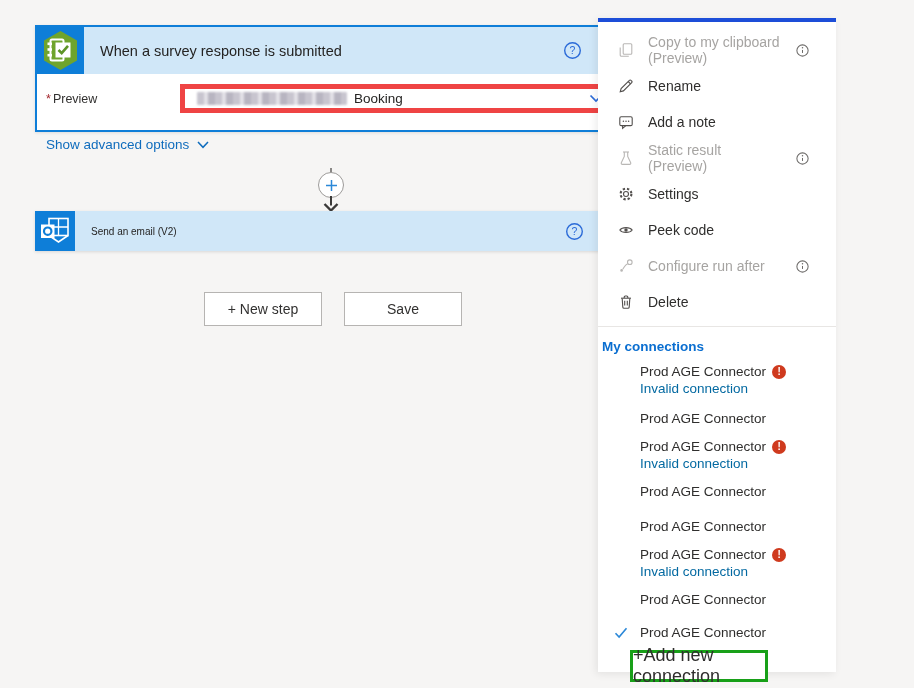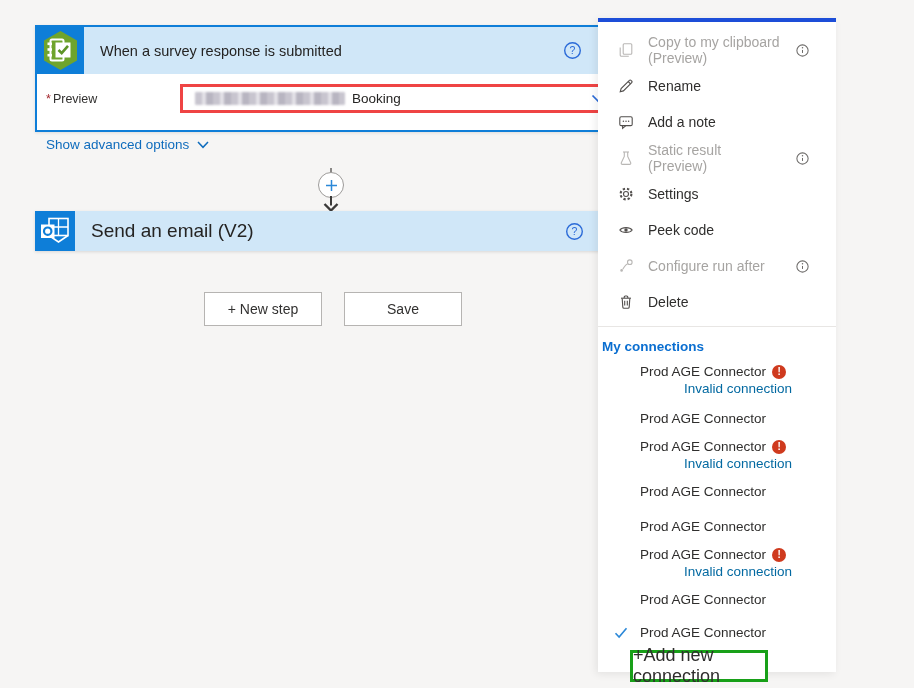--- a/index.html
+++ b/index.html
@@ -26,21 +26,21 @@
   .header-actions { display:flex; align-items:center; gap:18px; padding-right:16px; }
   .help-circle { display:flex; }
   .ellipsis { display:flex; gap:4px; cursor:pointer; }
   .ellipsis i { width:3px; height:3px; border-radius:50%; background:#1b1a19; }
 
   .card-body { padding:9px 8px 0 8px; }
   .field-row { display:flex; align-items:center; margin-top:1px; }
   .field-label { flex:0 0 135px; padding-left:1px; font-size:12.5px; color:#323130; }
   .req { color:#a4262c; margin-right:2px; font-size:12.5px; }
   .dropdown {
-    flex:0 0 440px; height:29px; border:3px solid #ef4444; background:#fff;
+    flex:0 0 440px; height:29px; border:5px solid #ef4444; background:#fff;
     display:flex; align-items:center; padding:0 12px; cursor:pointer;
   }
   .redacted {
     width:150px; height:13px; margin-right:7px; border-radius:1px;
     background:repeating-linear-gradient(90deg,#c8c5cf 0 7px,#e3e1e7 7px 11px,#b8b5c1 11px 18px);
     filter:blur(1.3px);
   }
   .dd-value { font-size:13.5px; color:#252423; }
   .dd-chev { margin-left:auto; display:flex; }
   .advanced-link {
@@ -56,21 +56,21 @@
     cursor:pointer;
   }
   .conn-arrow { position:absolute; left:321px; top:196px; }
 
   
   .email-card {
     position:absolute; left:35px; top:211px; width:600px; height:40px;
     display:flex; background:#d0e7f8; box-shadow:0 1px 3px rgba(0,0,0,.12);
   }
   .email-card .icon-tile40 { flex:0 0 40px; height:40px; background:#0e7ed8; }
-  .email-card .card-title { font-size:19px; }
+  .email-card .card-title { font-size:10px; }
 
   
   .btn {
     position:absolute; top:292px; width:118px; height:34px; background:#fff;
     border:1px solid #b6b4b2; font-size:14px; color:#323130;
     display:flex; align-items:center; justify-content:center; cursor:pointer;
     font-family:"Liberation Sans", sans-serif;
   }
   .btn-new { left:204px; }
   .btn-save { left:344px; }
@@ -86,21 +86,21 @@
     height:36px; display:flex; align-items:center; gap:14px; padding:0 26px 0 20px;
     font-size:14px; color:#2f2e2d; cursor:pointer; position:relative;
   }
   .menu-item .mi-icon { display:flex; color:#524f4d; }
   .menu-item.disabled { color:#a6a4a2; cursor:default; }
   .menu-item.disabled .mi-icon { color:#b9b7b5; }
   .mi-info { margin-left:auto; display:flex; color:#6b6967; cursor:pointer; }
   .menu-divider { height:1px; background:#e8e6e4; margin:6px 0 6px 0; }
   .conn-header { padding:6px 0 0 4px; font-size:13.5px; font-weight:bold; color:#0a6ed0; }
 
-  .conn-row { position:relative; padding-left:42px; font-size:13.5px; line-height:16px;text-align:center; }
+  .conn-row { position:relative; padding-left:42px; font-size:13.5px; line-height:16px; }
   .conn-name { display:flex; align-items:center; color:#2f2e2d; cursor:pointer; }
   .err-badge {
     width:14px; height:14px; border-radius:50%; background:#cf3a1e; color:#fff;
     font-size:10px; font-weight:bold; display:inline-flex; align-items:center; justify-content:center;
     margin-left:6px; flex:0 0 14px;
   }
   .invalid-link { display:inline-block; margin-top:1px; color:#0369a1; font-size:13.5px; cursor:pointer; text-decoration:none; }
   .conn-check { position:absolute; left:16px; top:2px; display:flex; }
 
   .add-conn-box {

